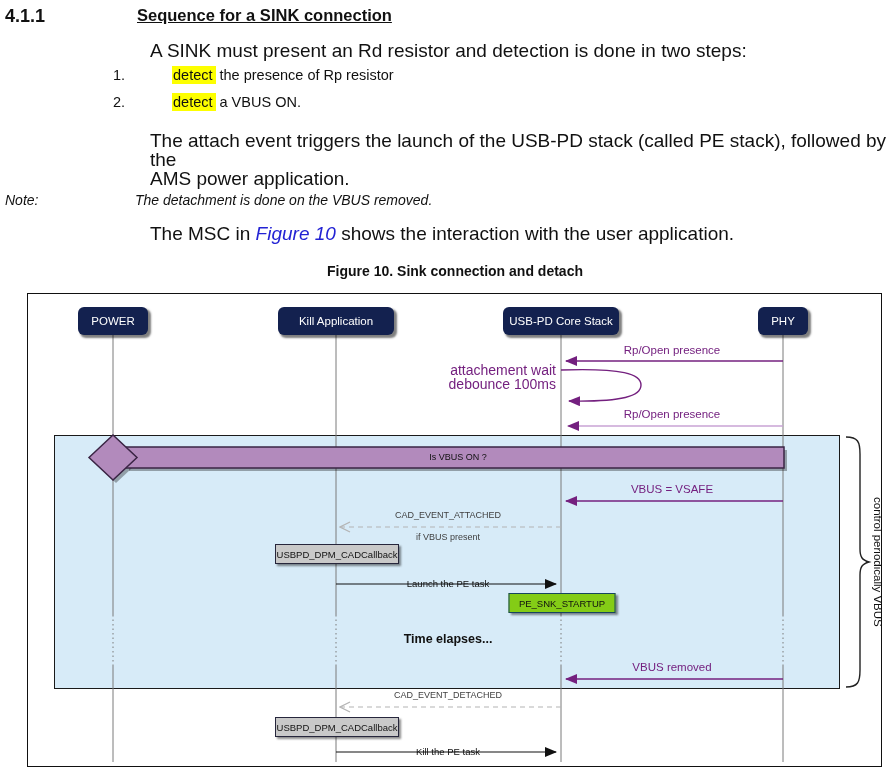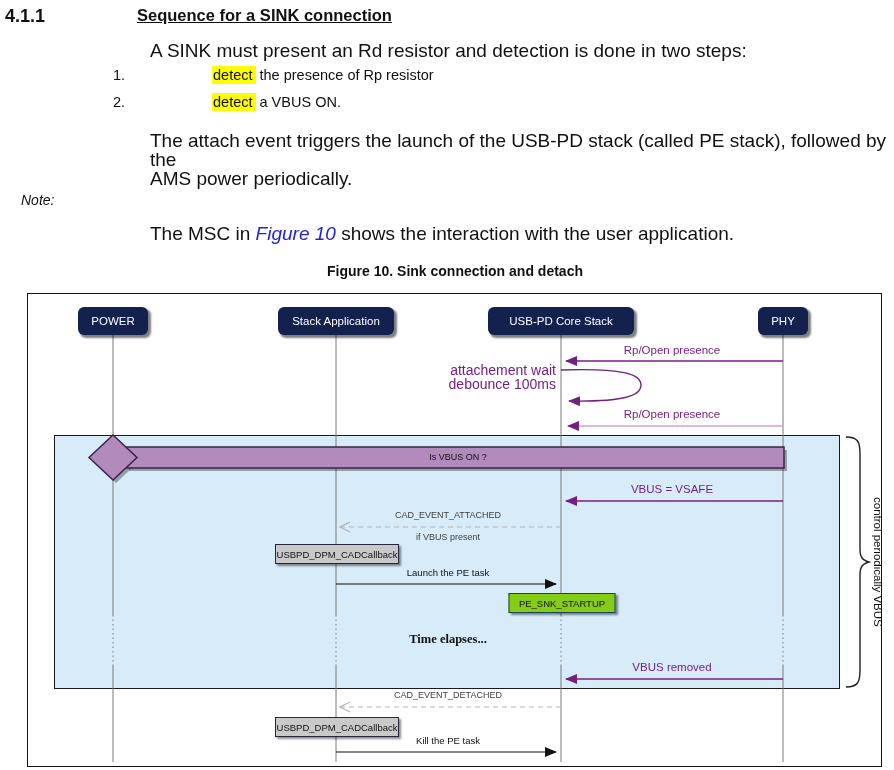--- a/index.html
+++ b/index.html
@@ -4,44 +4,44 @@
 <style>
   html,body{margin:0;padding:0;background:#ffffff;}
   .page{position:relative;width:894px;height:770px;background:#ffffff;overflow:hidden;
         font-family:"Liberation Sans",sans-serif;color:#111;}
   
   .h-num{position:absolute;left:5px;top:6px;font-size:18px;font-weight:700;}
   .h-title{position:absolute;left:137px;top:6px;font-size:16.5px;font-weight:700;text-decoration:underline;}
   .para{position:absolute;left:150px;font-size:19px;line-height:19px;}
   .list-row{position:absolute;left:113px;font-size:14.5px;}
   .list-row .num{display:inline-block;width:59px;}
-  mark{background:#fdff00;padding:1px 3px 1px 1px;color:#111;margin-left:40px;}
-  .note-label{position:absolute;left:21px;top:192px;font-size:14px;font-style:italic;}
+  mark{background:#fdff00;padding:1px 3px 1px 1px;color:#111;}
+  .note-label{position:absolute;left:5px;top:192px;font-size:14px;font-style:italic;}
   .note-text{position:absolute;left:135px;top:192px;font-size:14px;font-style:italic;}
   .figlink{color:#2323d4;font-style:italic;text-decoration:none;cursor:pointer;}
   .caption{position:absolute;left:27px;top:263px;width:856px;text-align:center;
            font-size:14px;font-weight:700;}
   
   .frame{position:absolute;left:27px;top:293px;width:853px;height:472px;
          border:1.5px solid #111;background:#fff;}
   .region{position:absolute;left:26px;top:141px;width:786px;height:254px;
           background:#d7ebf8;border:1px solid #1a1a1a;box-sizing:border-box;}
   .mscsvg{position:absolute;left:0;top:0;}
   .headbox{position:absolute;top:13px;height:28px;background:#13214f;color:#fff;
            border-radius:6px;display:flex;align-items:center;justify-content:center;
            font-size:11.5px;transform:translateX(-50%);
            box-shadow:2.5px 2.5px 2px rgba(0,0,0,0.5);}
   .lbl{position:absolute;transform:translate(-50%,-50%);white-space:nowrap;}
   .msg-purple{color:#74207f;font-size:11.5px;text-align:center;}
   .msg-tiny{color:#3f3f3f;font-size:9px;}
-  .msg-black{color:#111;font-size:9.5px;}
+  .msg-black{color:#111;font-size:9.5px;margin-top:11px;}
   .lbl-wait{position:absolute;left:368px;top:70px;width:160px;text-align:right;
             color:#74207f;font-size:14px;line-height:13.5px;}
   .lbl-vbuson{color:#111;font-size:9px;}
-  .lbl-time{font-size:12.5px;font-weight:700;color:#111;font-family:Liberation Serif, serif;}
+  .lbl-time{font-size:12.5px;font-weight:700;color:#111;}
   .cbox{position:absolute;height:20px;transform:translateX(-50%);
         display:flex;align-items:center;justify-content:center;font-size:9.5px;
         border:1.5px solid #26263c;box-sizing:border-box;
         box-shadow:2px 2px 2px rgba(0,0,0,0.45);}
   .cbox.gray{background:#c9c9c9;width:124px;}
   .cbox.blue{background:#84cc16;width:107px;border-color:#17455f;}
   .brace-label{position:absolute;left:841px;top:143px;height:250px;width:17px;
                writing-mode:vertical-rl;display:flex;align-items:center;justify-content:center;
                font-size:11.5px;color:#111;white-space:nowrap;}
 </style>
@@ -57,24 +57,25 @@
 
   <div class="list-row" style="top:67px">
     <span class="num">1.</span><mark>detect</mark><span> the presence of Rp resistor</span>
   </div>
   <div class="list-row" style="top:94px">
     <span class="num">2.</span><mark>detect</mark><span> a VBUS ON.</span>
   </div>
 
   <div class="para" style="top:131px">
     <div>The attach event triggers the launch of the USB-PD stack (called PE stack), followed by the</div>
-    <div>AMS power periodically.</div>
+    <div>AMS power application.</div>
   </div>
 
   <div class="note-label">Note:</div>
+  <div class="note-text">The detachment is done on the VBUS removed.</div>
 
   <div class="para" style="top:224px">
     <span>The MSC in </span><a class="figlink">Figure 10</a><span> shows the interaction with the user application.</span>
   </div>
 
   <div class="caption">Figure 10. Sink connection and detach</div>
 
   <div class="frame">
 
     <div class="region"></div>
@@ -126,23 +127,23 @@
       <line x1="533" y1="413" x2="313" y2="413" stroke="#b4b4b4" stroke-width="1.2" stroke-dasharray="5,4" marker-end="url(#ah-gray)"></line>
       <line x1="308" y1="458" x2="528" y2="458" stroke="#111" stroke-width="1.2" marker-end="url(#ah-black)"></line>
 
       <path d="M818,143 C830,143 832,148 832,160 L832,255 C832,263 834,266 841,268 C834,270 832,273 832,281 L832,376 C832,388 830,393 818,393" fill="none" stroke="#222" stroke-width="1.4"></path>
     </svg>
 
     <div class="headbox" style="left:85px;width:70px">
         <span>POWER</span>
       </div>
     <div class="headbox" style="left:308px;width:116px">
-        <span>Stack Application</span>
+        <span>Kill Application</span>
       </div>
-    <div class="headbox" style="left:533px;width:146px">
+    <div class="headbox" style="left:533px;width:116px">
         <span>USB-PD Core Stack</span>
       </div>
     <div class="headbox" style="left:755px;width:50px">
         <span>PHY</span>
       </div>
 
     <div class="lbl msg-purple" style="left:644px;top:56px">Rp/Open presence</div>
     <div class="lbl-wait">
       <div>attachement wait</div>
       <div>debounce 100ms</div>

